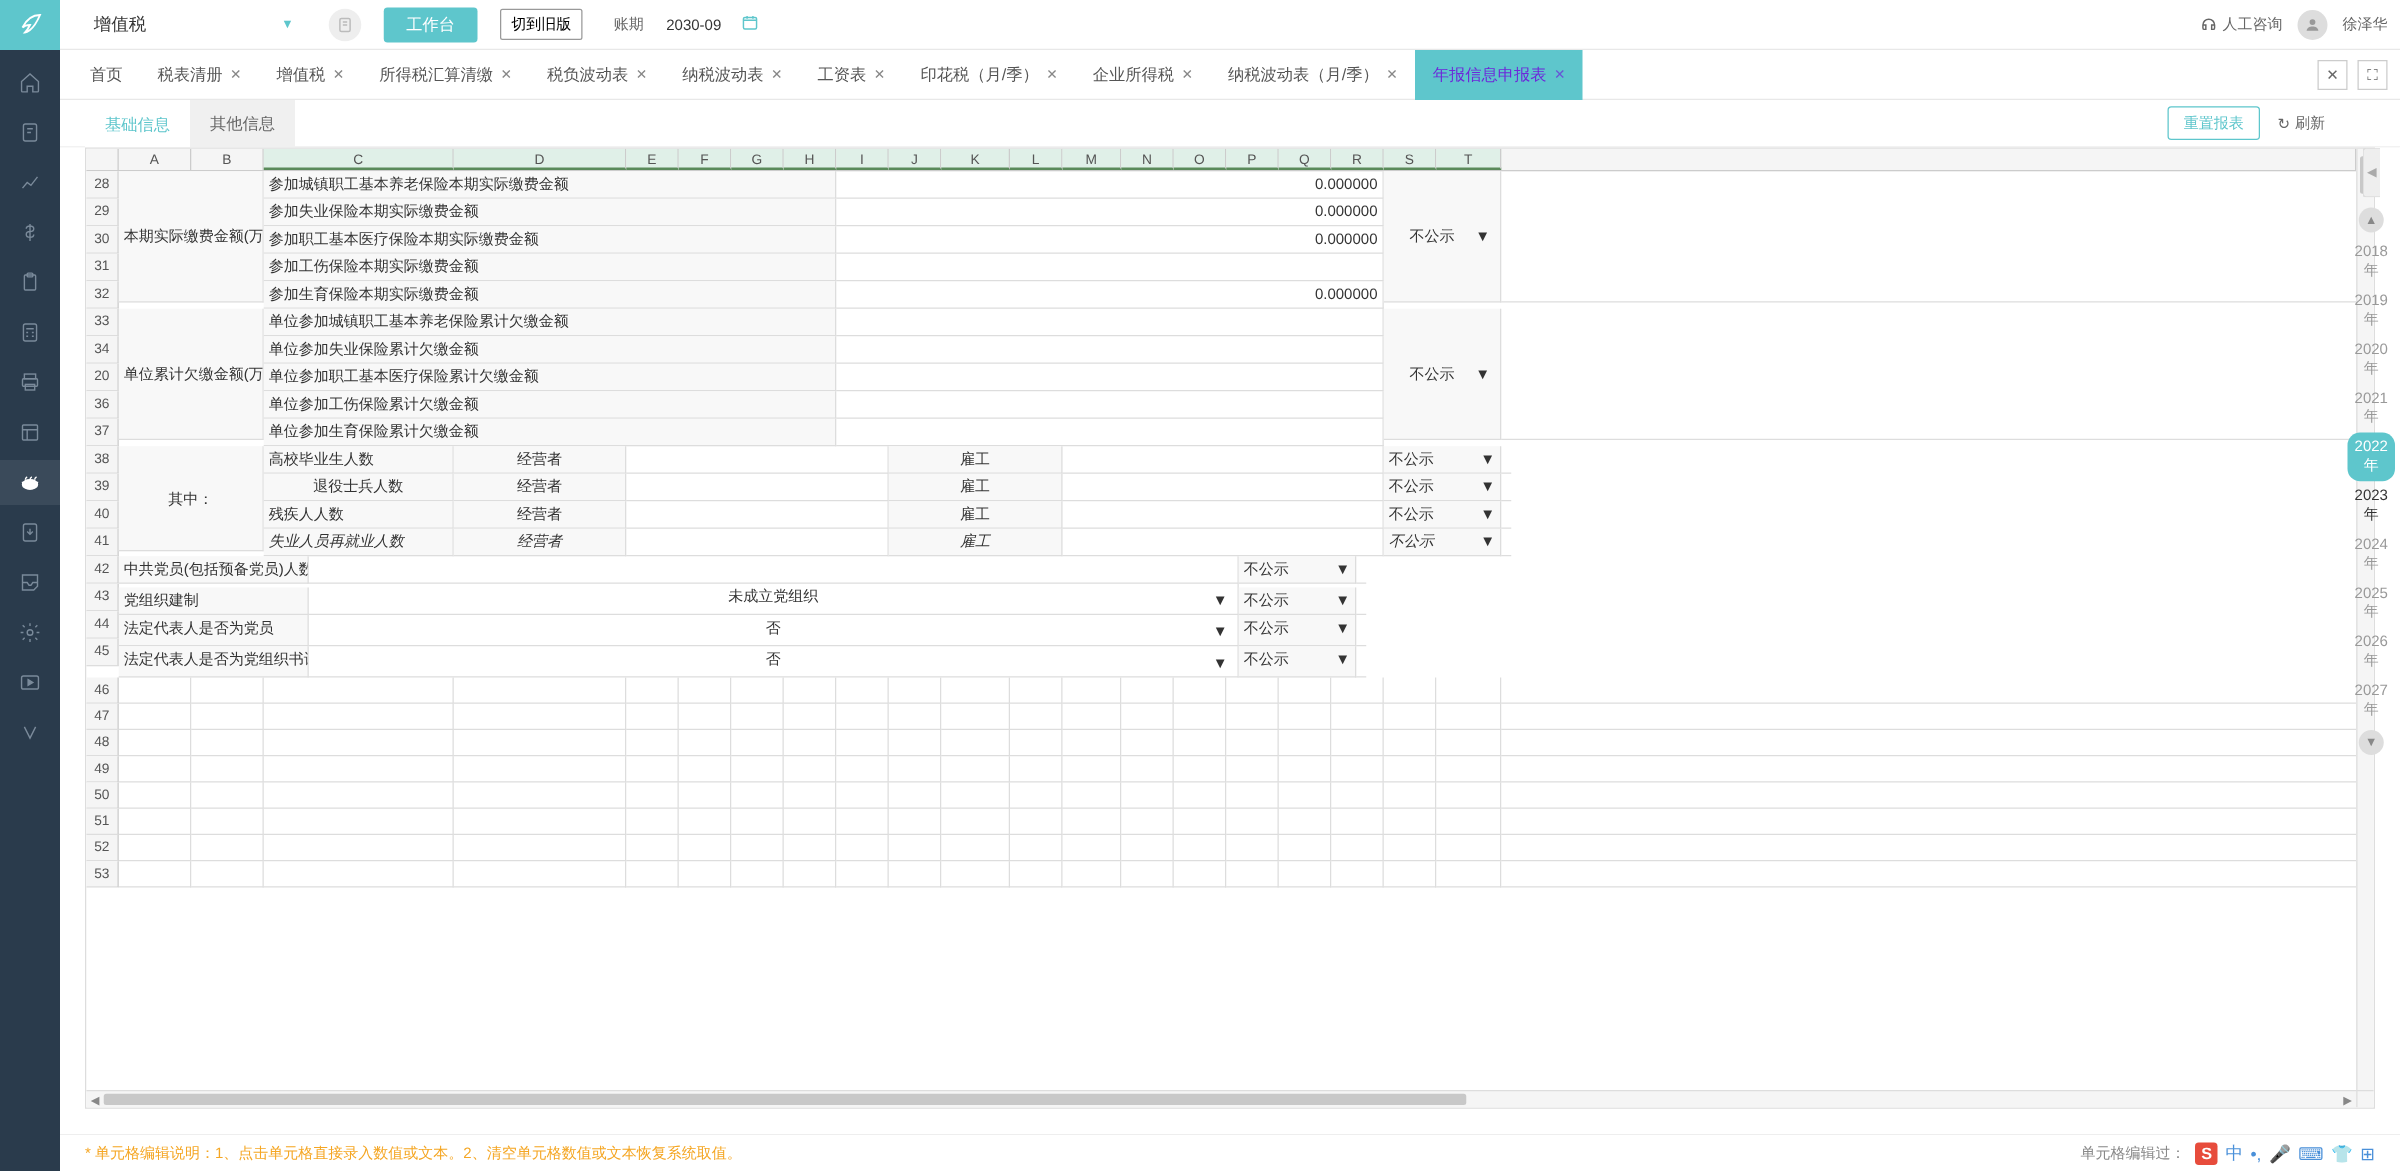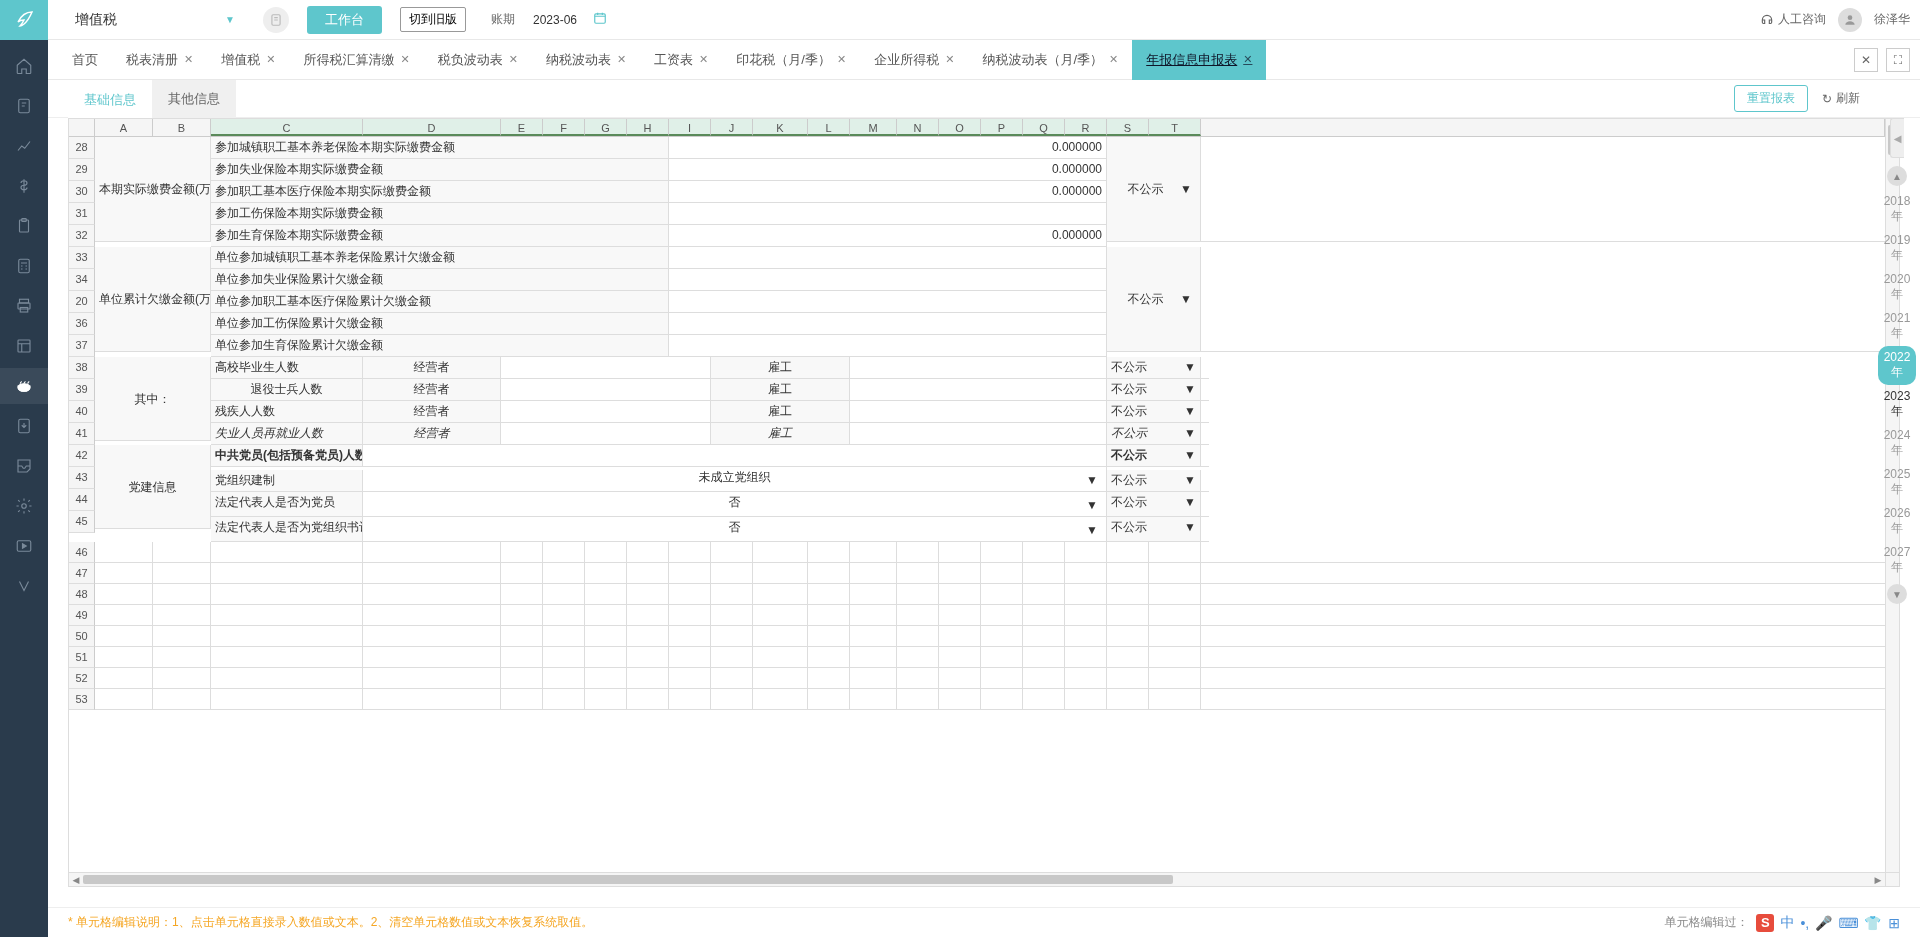--- a/index.html
+++ b/index.html
@@ -25,21 +25,21 @@
 
 
 .sidebar { position: fixed; left: 0; top: 40px; bottom: 0; width: 48px; background: #2a3b4c; display: flex; flex-direction: column; align-items: center; padding-top: 8px; gap: 4px; }
 .side-item { width: 48px; height: 36px; display: flex; align-items: center; justify-content: center; color: #7a8a9a; cursor: pointer; }
 .side-item.active { color: #fff; background: rgba(255,255,255,0.08); }
 .side-item svg { width: 18px; height: 18px; fill: none; stroke: currentColor; stroke-width: 1.5; }
 
 
 .tabs-row { position: fixed; left: 48px; right: 0; top: 40px; height: 40px; background: #fff; border-bottom: 1px solid #e8e8e8; display: flex; align-items: center; padding: 0 10px; }
 .tab { padding: 0 14px; height: 40px; display: flex; align-items: center; gap: 6px; color: #555; cursor: pointer; font-size: 13px; }
-.tab.active { background: #5ec6cc; color: #0f172a; text-decoration: underline; }
+.tab.active { background: #5ec6cc; color: #6d28d9; }
 .tab .close-x { font-size: 11px; color: inherit; opacity: 0.7; }
 .tabs-right { margin-left: auto; display: flex; align-items: center; gap: 8px; }
 .icon-btn { width: 24px; height: 24px; display: flex; align-items: center; justify-content: center; color: #666; cursor: pointer; border: 1px solid transparent; }
 .icon-btn.bordered { border: 1px solid #ccc; }
 
 
 .subtabs-row { position: fixed; left: 48px; right: 0; top: 80px; height: 38px; background: #fff; display: flex; align-items: center; padding-left: 20px; border-bottom: 1px solid #eee; }
 .subtab { padding: 0 16px; height: 38px; display: flex; align-items: center; color: #666; cursor: pointer; background: #f0f0f0; font-size: 13px; }
 .subtab.active { color: #5ec6cc; background: #fff; border-top: 2px solid transparent; }
 .actions-right { margin-left: auto; display: flex; align-items: center; gap: 14px; padding-right: 60px; }
@@ -115,21 +115,21 @@
     </div>
     <div class="circle-icon">
       <svg width="14" height="14" viewBox="0 0 24 24" fill="none" stroke="currentColor" stroke-width="2">
           <rect x="5" y="3" width="14" height="18" rx="2"></rect>
           <path d="M9 8h6M9 12h6"></path>
         </svg>
     </div>
     <button class="btn-worktable">工作台</button>
     <button class="btn-switch">切到旧版</button>
     <span class="period-label">账期</span>
-    <span class="period-val">2023-06</span>
+    <span class="period-val">2030-09</span>
     <span class="cal-icon">
       <svg width="14" height="14" viewBox="0 0 24 24" fill="none" stroke="currentColor" stroke-width="2">
           <rect x="3" y="5" width="18" height="16" rx="2"></rect>
           <path d="M3 9h18M8 3v4M16 3v4"></path>
         </svg>
     </span>
   </div>
   <div class="header-right">
     <div class="help-link">
       <svg width="14" height="14" viewBox="0 0 24 24" fill="none" stroke="currentColor" stroke-width="2">
@@ -437,23 +437,22 @@
               </div>
             </div>
           </div>
           <div style="display: flex;">
             <div>
               <div class="rnum">42</div>
               <div class="rnum">43</div>
               <div class="rnum">44</div>
               <div class="rnum">45</div>
             </div>
-            <div class="cell label center" style="width: 116px; height: 84px; line-height: 84px;">党建信息</div>
             <div>
-              <div style="display: flex; font-weight: bold;">
+              <div style="display: flex;">
                 <div class="cell label" style="width: 152px;">中共党员(包括预备党员)人数</div>
                 <div class="cell " style="width: 744px;"></div>
                 <div class="cell label" style="width: 94px;">不公示<span style="float:right">▼</span></div>
                 <div class="cell" style="flex: 1 1 0%; border-right: none;"></div>
               </div>
               <div style="display: flex; align-items: flex-end;">
                 <div class="cell label" style="width: 152px;">党组织建制</div>
                 <div class="cell center" style="width: 744px;">
                   <span style="display:block;text-align:center">未成立党组织</span>
                   <span style="position:relative;float:right;margin-top:-18px;margin-right:4px">▼</span>

